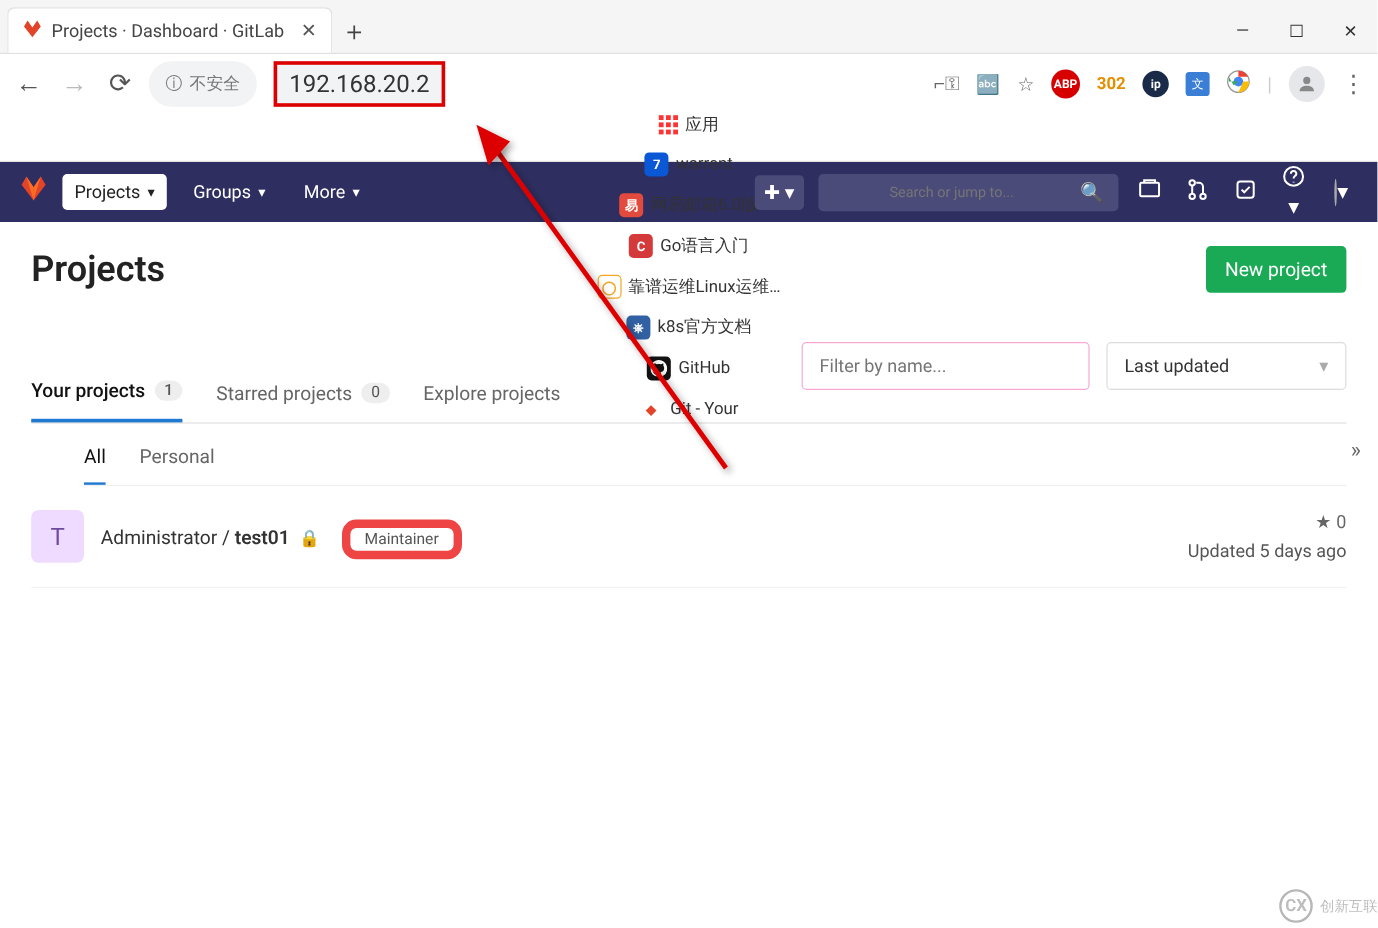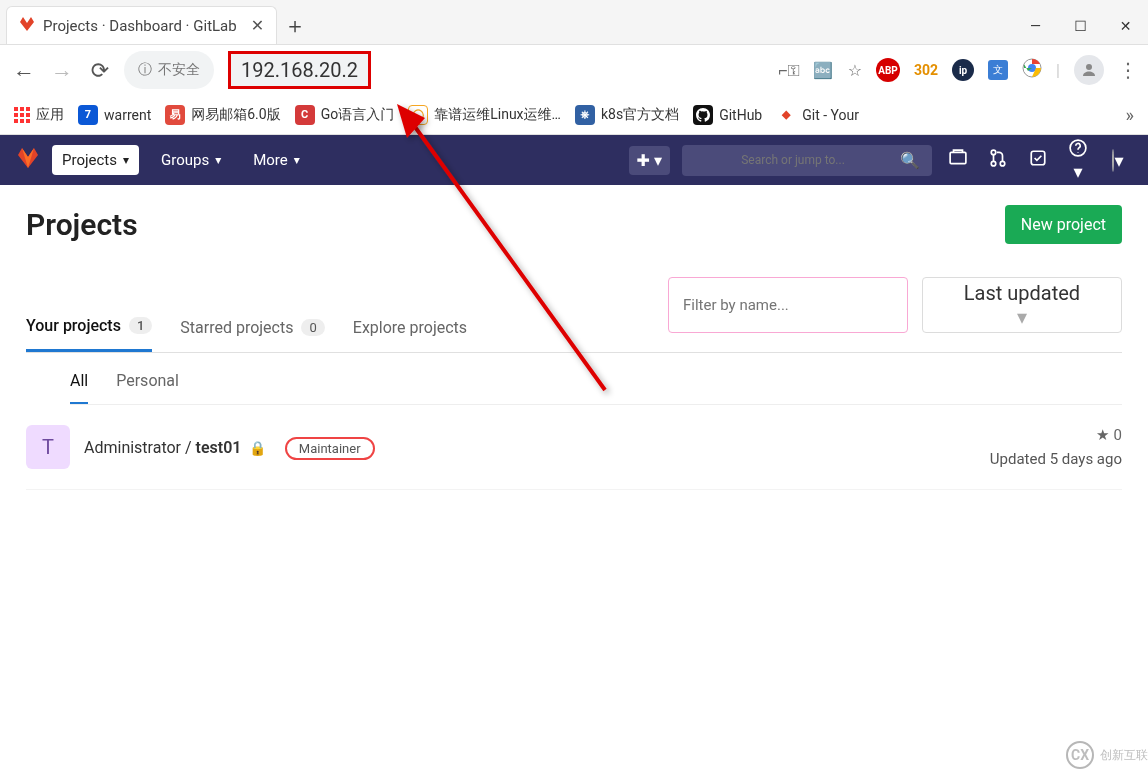--- a/index.html
+++ b/index.html
@@ -22,21 +22,21 @@
   .url-highlight { border:3px solid #d00; padding:4px 10px; margin-left:4px; font-size:20px; color:#333; background:#f1f3f4; }
   .addr-tools { margin-left:auto; display:flex; align-items:center; gap:14px; color:#666; font-size:16px;}
   .adp { background:#d60000; color:#fff; border-radius:50%; width:24px; height:24px; display:flex; align-items:center; justify-content:center; font-size:10px; font-weight:bold;}
   .ext-badge { color:#e48f00; font-weight:bold; font-size:14px; }
   .ip-circle { background:#1a2b4a; color:#fff; border-radius:50%; width:22px; height:22px; display:flex; align-items:center; justify-content:center; font-size:10px; font-weight:bold;}
   .translate-sq { background:#3b7ed5; color:#fff; width:20px; height:20px; display:flex; align-items:center; justify-content:center; font-size:10px; border-radius:3px;}
   .chrome-circle { font-size:20px; }
   .profile { width:30px; height:30px; border-radius:50%; background:#e5e7eb; display:flex; align-items:center; justify-content:center; color:#666;}
   .kebab { font-size:20px; color:#666; }
 
-  .bookmarks { height:40px; background:#fff; display:flex; align-items:center; gap:14px; padding:0 14px; font-size:14px; color:#333; border-bottom:1px solid #e0e0e0;}
+  .bookmarks { height:40px; background:#fff; display:flex; align-items:center; gap:14px; padding:0 14px; font-size:14px; color:#333; border-bottom:1px solid #e0e0e0;flex-direction:column;}
   .bm-item { display:flex; align-items:center; gap:6px; cursor:pointer;}
   .bm-icon { width:20px; height:20px; border-radius:4px; display:flex; align-items:center; justify-content:center; font-size:11px; color:#fff; font-weight:bold;}
   .apps-grid { display:grid; grid-template-columns:repeat(3,4px); grid-template-rows:repeat(3,4px); gap:2px;}
   .apps-grid span{ background:#f33; width:4px; height:4px;}
 
   
   .gitlab-nav { height:50px; background:#2e2e60; display:flex; align-items:center; padding:0 16px; gap:12px; }
   .gitlab-logo { color:#e24329; font-size:22px; }
   .pill { background:#fff; color:#222; border-radius:4px; padding:6px 10px; font-size:15px; display:flex; align-items:center; gap:6px; cursor:pointer;}
   .pill.dark { background:transparent; color:#fff; }
@@ -53,32 +53,32 @@
   .page-head { display:flex; align-items:center; justify-content:space-between; margin-bottom:24px;}
   .page-title { font-size:30px; font-weight:600; color:#222; }
   .btn-green { background:#1aaa55; color:#fff; border-radius:4px; padding:10px 16px; font-size:16px; cursor:pointer; border:none;}
 
   .tabs-row { display:flex; align-items:center; gap:28px; border-bottom:1px solid #e0e0e0; }
   .tab-item { padding:0 0 14px 0; font-size:16px; color:#666; display:flex; align-items:center; gap:8px; cursor:pointer;margin-top:48px;}
   .tab-item.active { color:#111; border-bottom:3px solid #1f78d1; font-weight:500;}
   .count-badge { background:#eee; color:#555; border-radius:10px; padding:1px 8px; font-size:13px;}
   .tabs-right { margin-left:auto; display:flex; gap:14px; padding-bottom:10px;}
   .filter-input { border:1px solid #f9a8d4; border-radius:4px; padding:10px 14px; font-size:15px; width:240px; color:#333; }
-  .sort-select { border:1px solid #dcdcdc; border-radius:4px; padding:3px 14px; font-size:20px; width:200px; color:#333; display:flex; align-items:center; justify-content:space-between; cursor:pointer;flex-direction:column;}
+  .sort-select { border:1px solid #dcdcdc; border-radius:4px; padding:3px 14px; font-size:15px; width:200px; color:#333; display:flex; align-items:center; justify-content:space-between; cursor:pointer;}
 
   .subtabs { display:flex; gap:28px; margin-top:18px; border-bottom:1px solid #eee;margin-left:44px;}
   .subtab { padding:0 0 12px 0; font-size:16px; color:#666; cursor:pointer;}
   .subtab.active { color:#111; border-bottom:2px solid #1f78d1;}
 
   .proj-row { display:flex; align-items:center; padding:20px 0; border-bottom:1px solid #f3f3f3; gap:14px;}
   .proj-avatar { width:44px; height:44px; border-radius:6px; background:#efdbff; color:#6e4a9e; display:flex; align-items:center; justify-content:center; font-size:20px;}
   .proj-name { font-size:16px; color:#333; }
   .proj-name b{ font-weight:600;}
   .lock { color:#888; margin:0 4px; font-size:14px;}
-  .role-badge { border:2px solid #ef4444; border-radius:12px; padding:2px 12px; font-size:13px; color:#555; margin-left:10px;}
+  .role-badge { border:7px solid #ef4444; border-radius:12px; padding:2px 12px; font-size:13px; color:#555; margin-left:10px;}
   .proj-meta { margin-left:auto; text-align:right; color:#555; font-size:15px;}
   .proj-meta .stars { color:#666; margin-bottom:6px; display:flex; justify-content:flex-end; gap:4px;}
 
   
   .arrow-svg { position:absolute; left:385px; top:100px; pointer-events:none; }
 
   
   .watermark { position:absolute; right:0; bottom:4px; opacity:0.35; display:flex; align-items:center; gap:6px; font-size:12px; color:#444;}
   .watermark .wm-logo { width:28px; height:28px; border:2px solid #333; border-radius:50%; display:flex; align-items:center; justify-content:center; font-weight:bold; font-size:14px;}
 </style>

